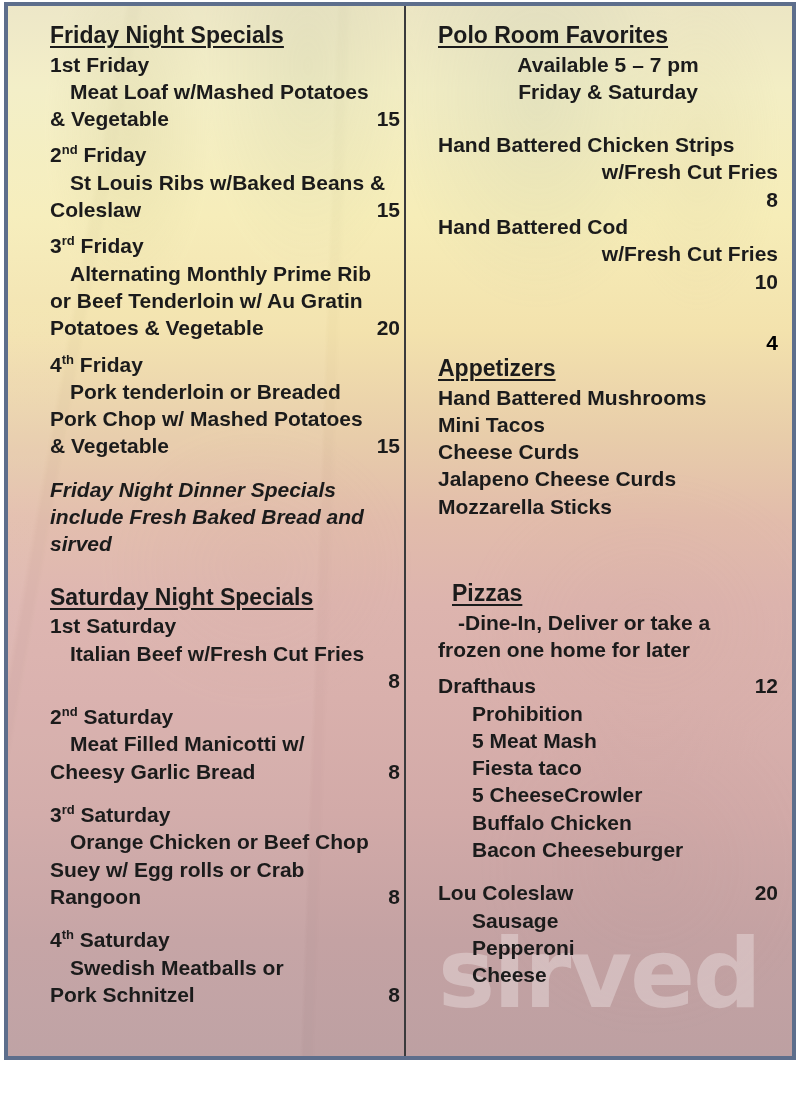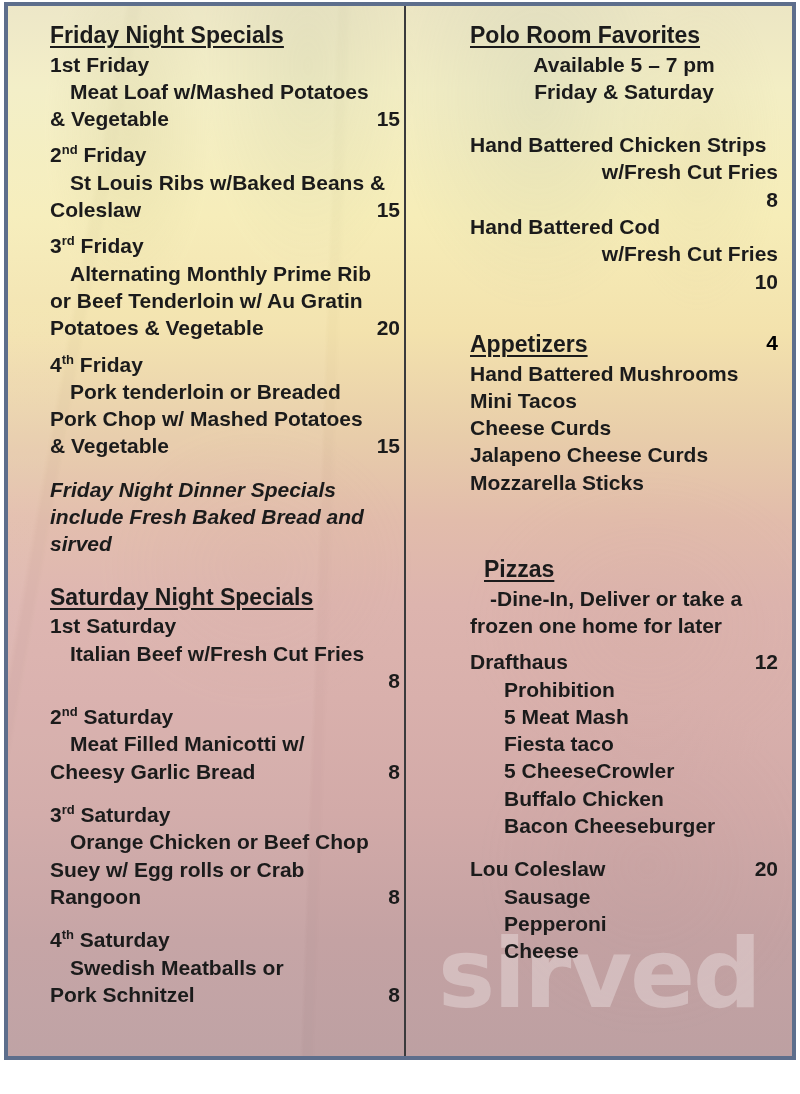--- a/index.html
+++ b/index.html
@@ -82,21 +82,21 @@
     height: 100%;
     background: #3a3a3c;
   }
   .col {
     position: absolute;
     top: 0;
     height: 100%;
     box-sizing: border-box;
   }
   #col-left  { left: 0px;   width: 396px; padding: 16px 4px 0 42px; }
-  #col-right { left: 398px; width: 394px; padding: 16px 22px 0 64px; }
+  #col-right { left: 398px; width: 394px; padding: 16px 22px 0 32px; }
 
   
   .section-head {
     font-size: 23px;
     font-weight: 700;
     color: #1b1b1b;
     text-decoration: underline;
     text-underline-offset: 3px;
     text-decoration-thickness: 2px;
     margin: 0 0 1px 0;
@@ -129,21 +129,21 @@
   }
   .item-line { overflow: hidden; }
 
   sup {
     font-size: .62em;
     vertical-align: super;
     font-weight: 700;
   }
 
   .head-with-price { overflow: hidden; }
-  .head-with-price .section-head { float: left; }
+  .head-with-price .section-head { float: left; margin-top: 24px; }
   .head-with-price .price { float: right; font-size: 21px; }
 </style>
 </head>
 <body>
 
 <div id="menu-page">
   <div id="menu-bg"></div>
   <div id="menu-texture"></div>
   <div id="watermark">sirved</div>
 

